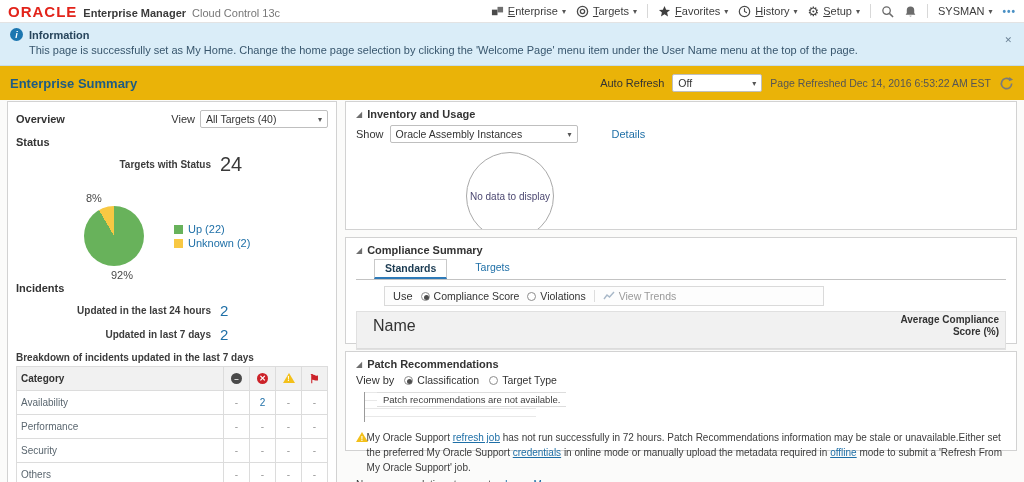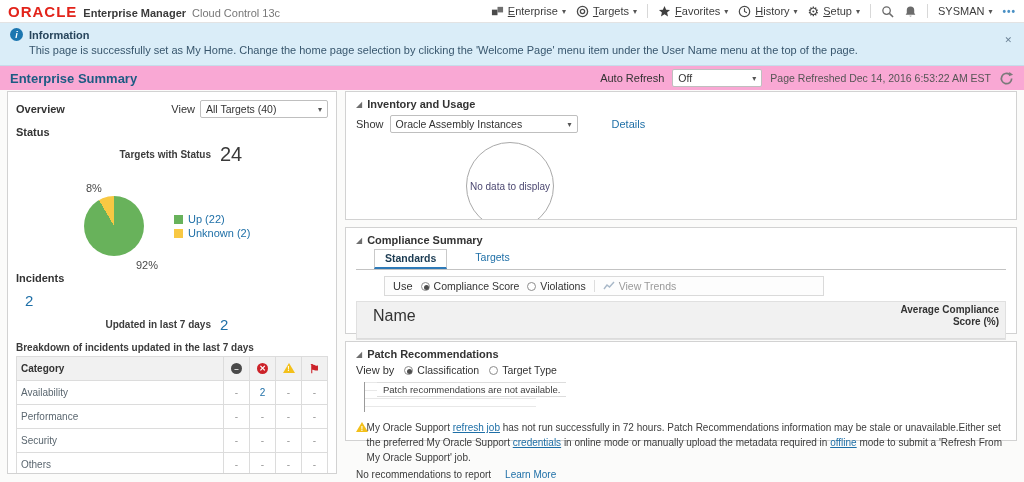--- a/index.html
+++ b/index.html
@@ -28,21 +28,21 @@
   
   .infobar { position:relative; background:#daedf8; border-bottom:1px solid #c6dcea; padding:5px 26px 9px 10px; }
   .info-head { display:flex; align-items:center; gap:6px; }
   .info-badge { width:13px; height:13px; border-radius:50%; background:#1c76b0; color:#fff;
     font-size:9px; font-weight:bold; display:inline-flex; align-items:center; justify-content:center; font-style:italic; }
   .info-title { font-weight:bold; color:#27455c; font-size:11px; }
   .info-msg { margin:3px 0 0 19px; color:#38566d; font-size:11px; }
   .info-close { position:absolute; right:12px; top:12px; color:#6b8296; font-size:9px; cursor:pointer; }
 
   
-  .pagehead { height:24px; background:#f9a8d4; display:flex; align-items:center;
+  .pagehead { height:34px; background:#eab308; display:flex; align-items:center;
     justify-content:space-between; padding:0 10px; }
   .page-title { color:#1d5b83; font-weight:bold; font-size:13px; }
   .ph-right { display:flex; align-items:center; gap:8px; }
   .lbl { color:#333; font-size:11px; }
   .selectbox { background:#fff; border:1px solid #bfbfbf; border-radius:2px; height:18px;
     display:inline-flex; align-items:center; justify-content:space-between;
     padding:0 5px; font-size:10.5px; color:#333; cursor:pointer; }
   .selectbox .caret { margin-left:8px; }
   .refreshed { color:#555; font-size:10.5px; }
   .icon-btn { cursor:pointer; display:inline-flex; align-items:center; }
@@ -59,21 +59,21 @@
   .kv-row { display:flex; align-items:center; margin-top:9px; }
   .kv-label { width:195px; text-align:right; font-weight:bold; font-size:10px; color:#3c3c3c; }
   .kv-val { margin-left:9px; font-size:15px; color:#1e6fa7; line-height:1; }
   .kv-val.big { font-size:20px; color:#3a3a3a; }
 
   .pie-area { display:flex; align-items:center; margin:20px 0 4px 68px; }
   .pie-wrap { position:relative; width:60px; height:84px; }
   .pie { position:absolute; left:0; top:12px; width:60px; height:60px; border-radius:50%; }
   .pie-lab { position:absolute; font-size:11px; color:#4a4a4a; }
   .pie-lab.top { top:-2px; left:2px; }
-  .pie-lab.bot { bottom:-3px; left:52px; }
+  .pie-lab.bot { bottom:-3px; left:27px; }
   .legend { margin-left:30px; }
   .legend-item { display:flex; align-items:center; gap:5px; margin:2px 0; color:#1e6fa7; font-size:11px; cursor:pointer; }
   .swatch { width:9px; height:9px; display:inline-block; }
 
   .breakdown-title { font-weight:bold; font-size:10px; margin-top:10px; color:#3c3c3c; }
   table.inc { width:100%; border-collapse:collapse; margin-top:3px; }
   table.inc th, table.inc td { border:1px solid #dcdcdc; font-size:10px; padding:6px 4px; height:15px; }
   table.inc th { background:#f1f1f1; text-align:left; font-weight:bold; color:#333; }
   table.inc th.c, table.inc td.c { width:26px; text-align:center; padding:1px 2px; }
   td.cat { color:#5b6770; }
@@ -263,20 +263,21 @@
           </div>
           <div class="legend-item">
             <span class="swatch" style="background: rgb(248, 200, 67);"></span>
             <span>Unknown (2)</span>
           </div>
         </div>
       </div>
 
       <div class="sec-title">Incidents</div>
       <div class="kv-row">
+        <span class="kv-label">Updated in the last 24 hours</span>
         <span class="kv-val">2</span>
       </div>
       <div class="kv-row">
         <span class="kv-label">Updated in last 7 days</span>
         <span class="kv-val">2</span>
       </div>
 
       <div class="breakdown-title">Breakdown of incidents updated in the last 7 days</div>
       <table class="inc">
         <tbody>

